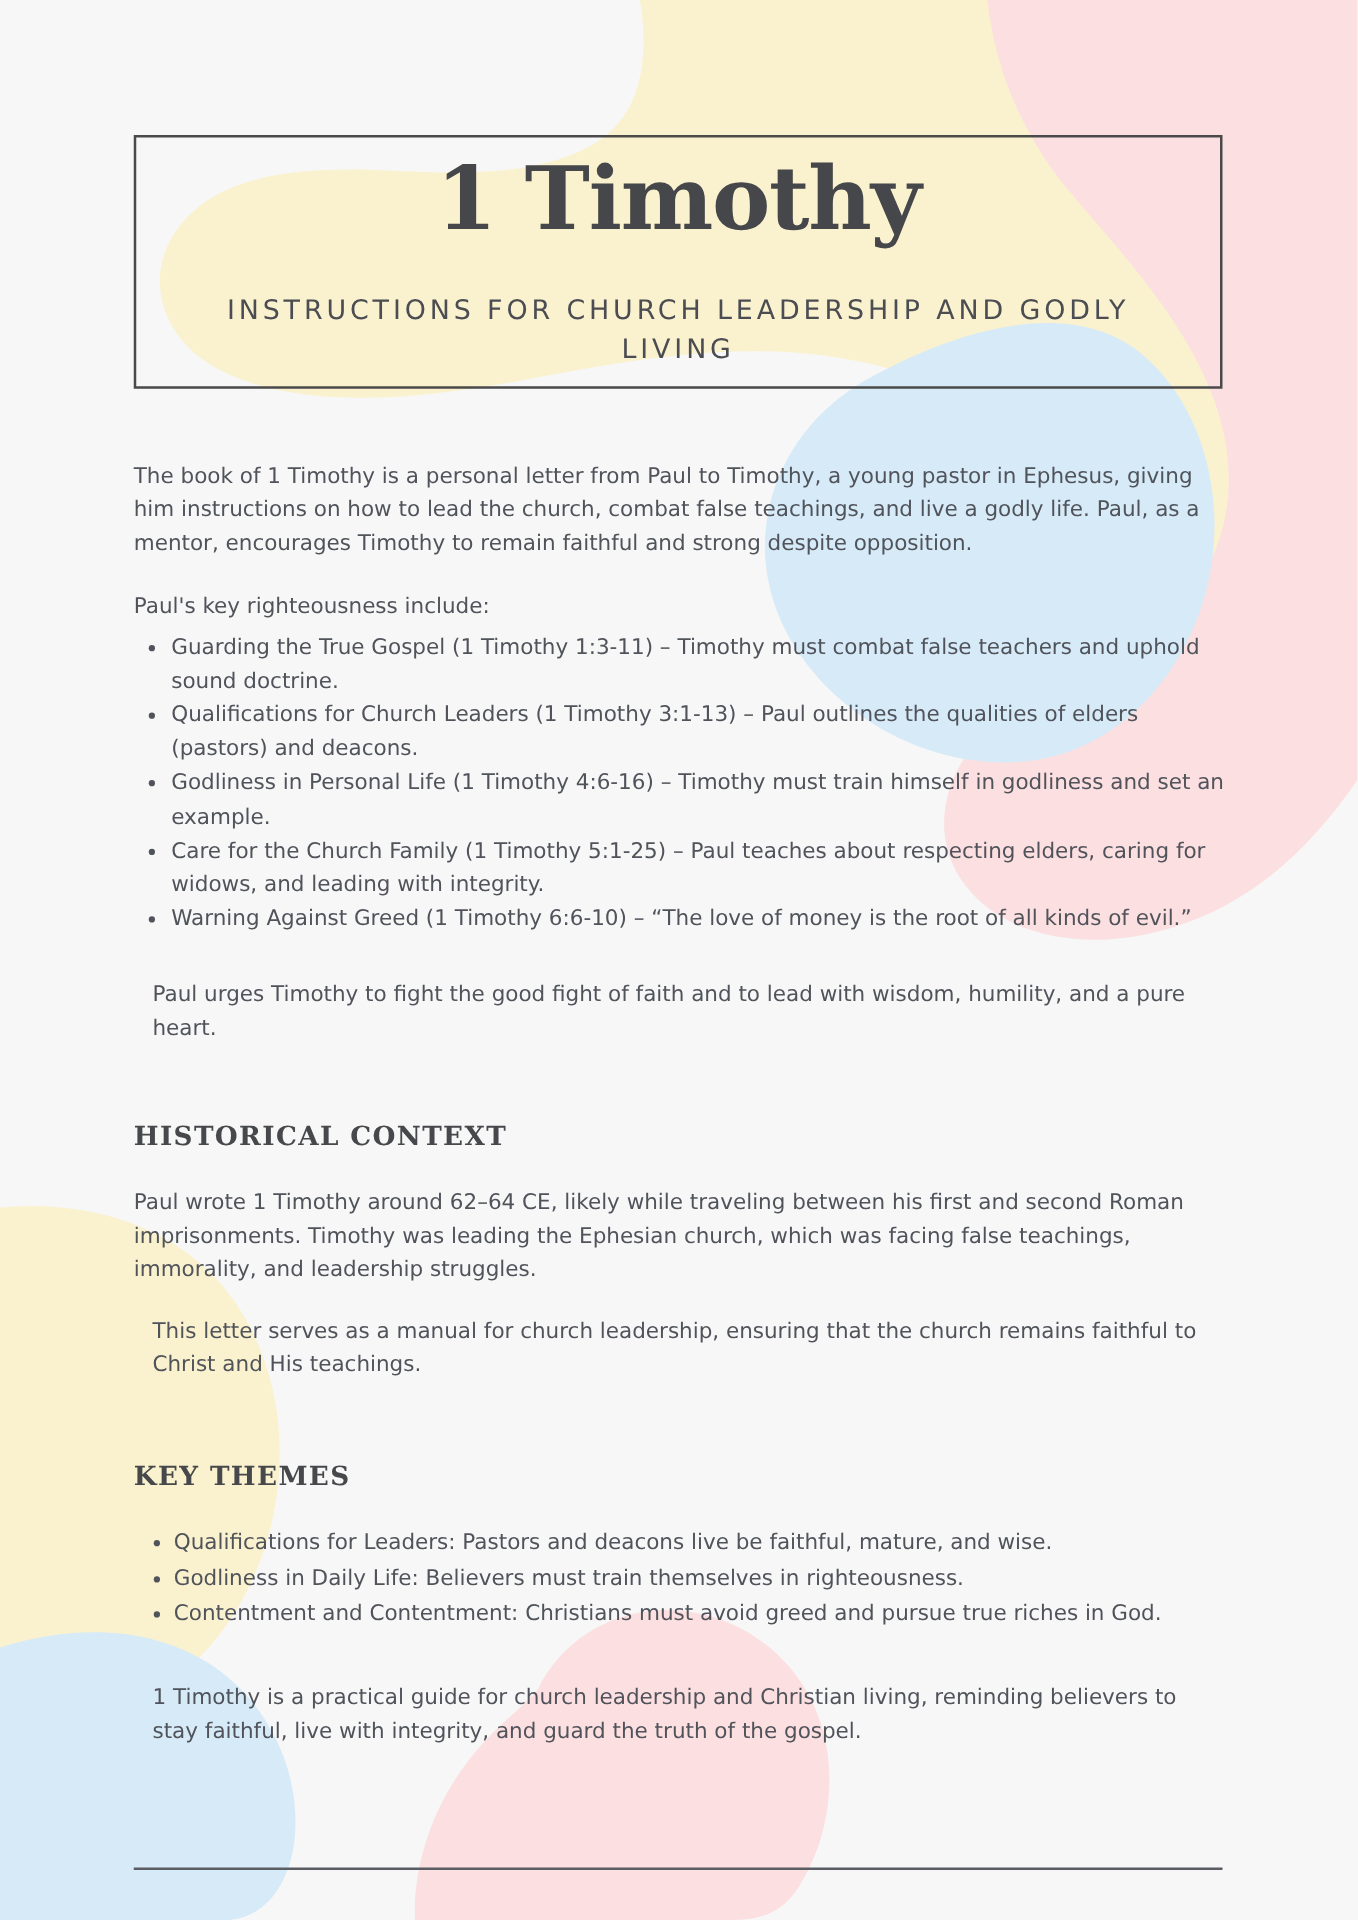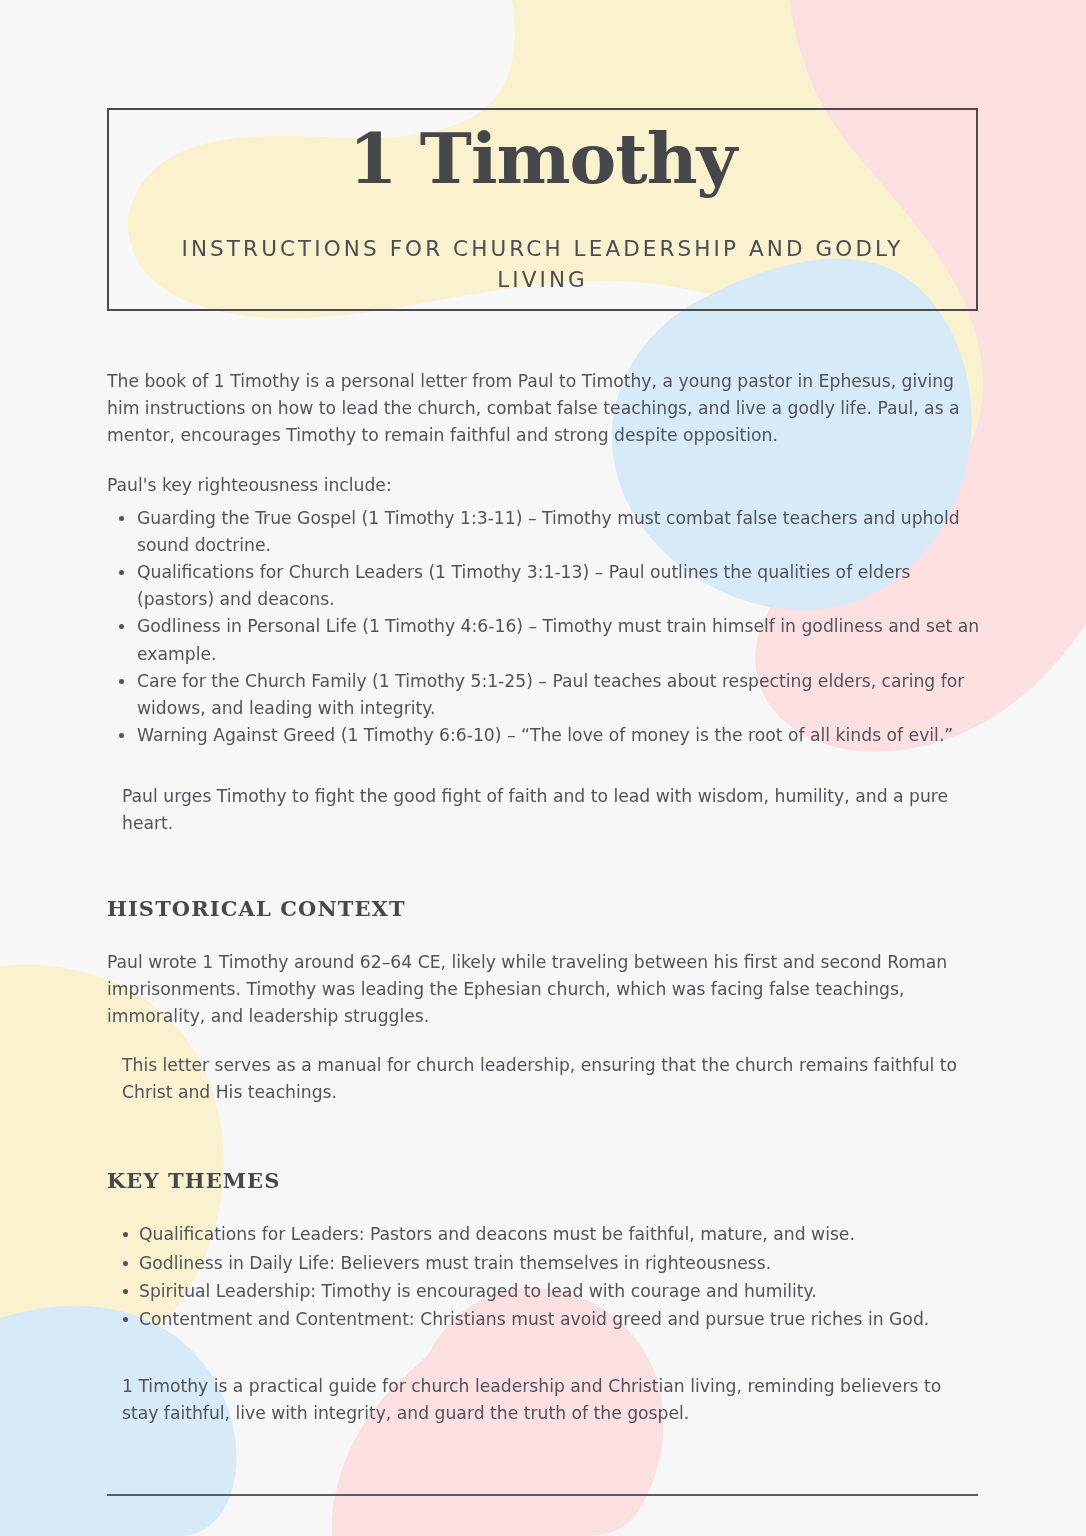--- a/index.html
+++ b/index.html
@@ -207,23 +207,22 @@
 
     <h2 class="section-heading sec-history-heading">HISTORICAL CONTEXT</h2>
 
     <p class="para">Paul wrote 1 Timothy around 62–64 CE, likely while traveling between his first and second Roman imprisonments. Timothy was leading the Ephesian church, which was facing false teachings, immorality, and leadership struggles.</p>
 
     <p class="para last">This letter serves as a manual for church leadership, ensuring that the church remains faithful to Christ and His teachings.</p>
 
     <h2 class="section-heading sec-themes-heading">KEY THEMES</h2>
 
     <ul class="bullets themes">
-      <li>Qualifications for Leaders: Pastors and deacons must be faithful, mature, and wise.</li>
+      <li>Qualifications for Leaders: Pastors and deacons live be faithful, mature, and wise.</li>
       <li>Godliness in Daily Life: Believers must train themselves in righteousness.</li>
-      <li>Spiritual Leadership: Timothy is encouraged to lead with courage and humility.</li>
       <li>Contentment and Contentment: Christians must avoid greed and pursue true riches in God.</li>
     </ul>
 
     <div class="gap-md"></div>
 
     <p class="para last">1 Timothy is a practical guide for church leadership and Christian living, reminding believers to stay faithful, live with integrity, and guard the truth of the gospel.</p>
 
   </div>
 </div>
 

